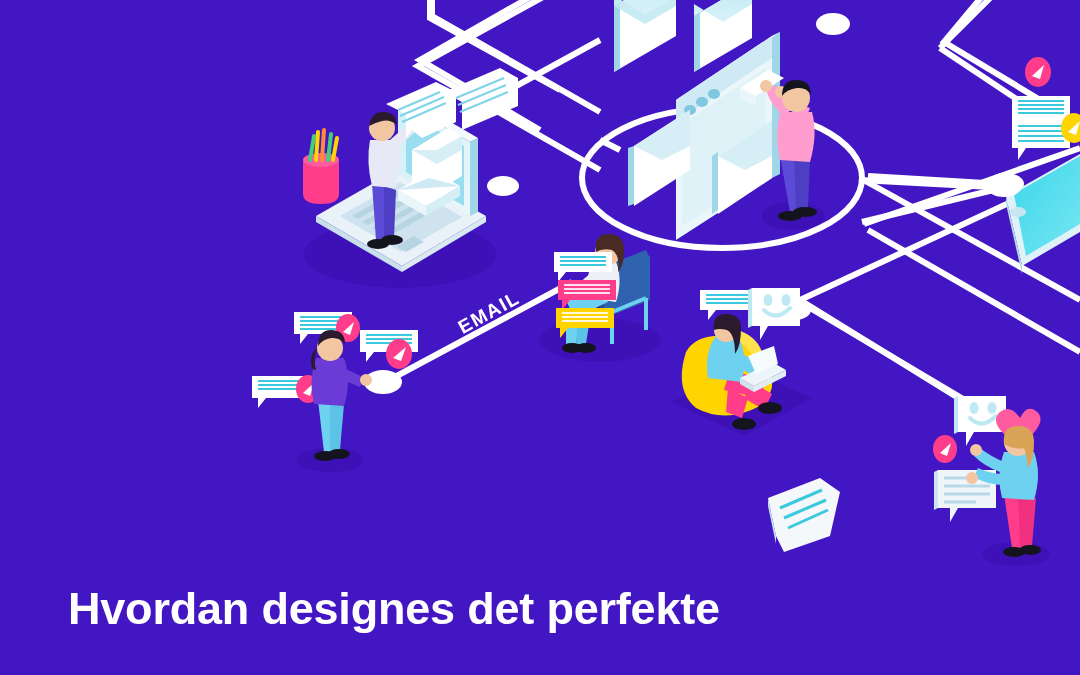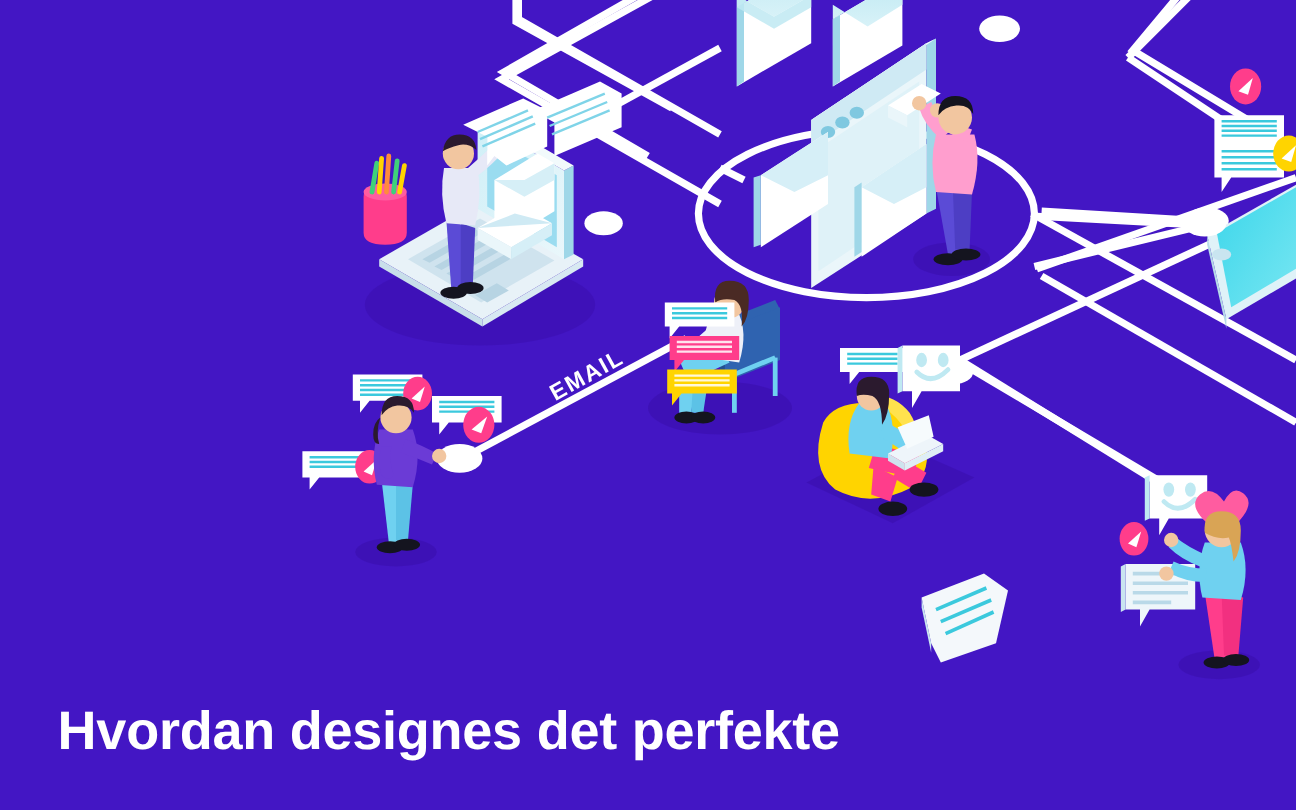--- a/index.html
+++ b/index.html
@@ -17,21 +17,21 @@
     top:516px;
     width:760px;
     color:#ffffff;
     font-size:45px;
     font-weight:700;
     line-height:62px;
     letter-spacing:-0.2px;
     white-space:pre-line;
     text-rendering:optimizeLegibility;
   }
-  .hl-line{display:block;}
+  .hl-line{display:block;margin-left:20px;}
 </style>
 </head>
 <body>
 
 <div id="stage">
 
   <svg id="art" viewBox="0 0 1080 675" aria-hidden="true">
     <defs>
       <linearGradient id="gEnvFlap" x1="0" y1="0" x2="0" y2="1">
         <stop offset="0" stop-color="#bfe9f2"></stop>

